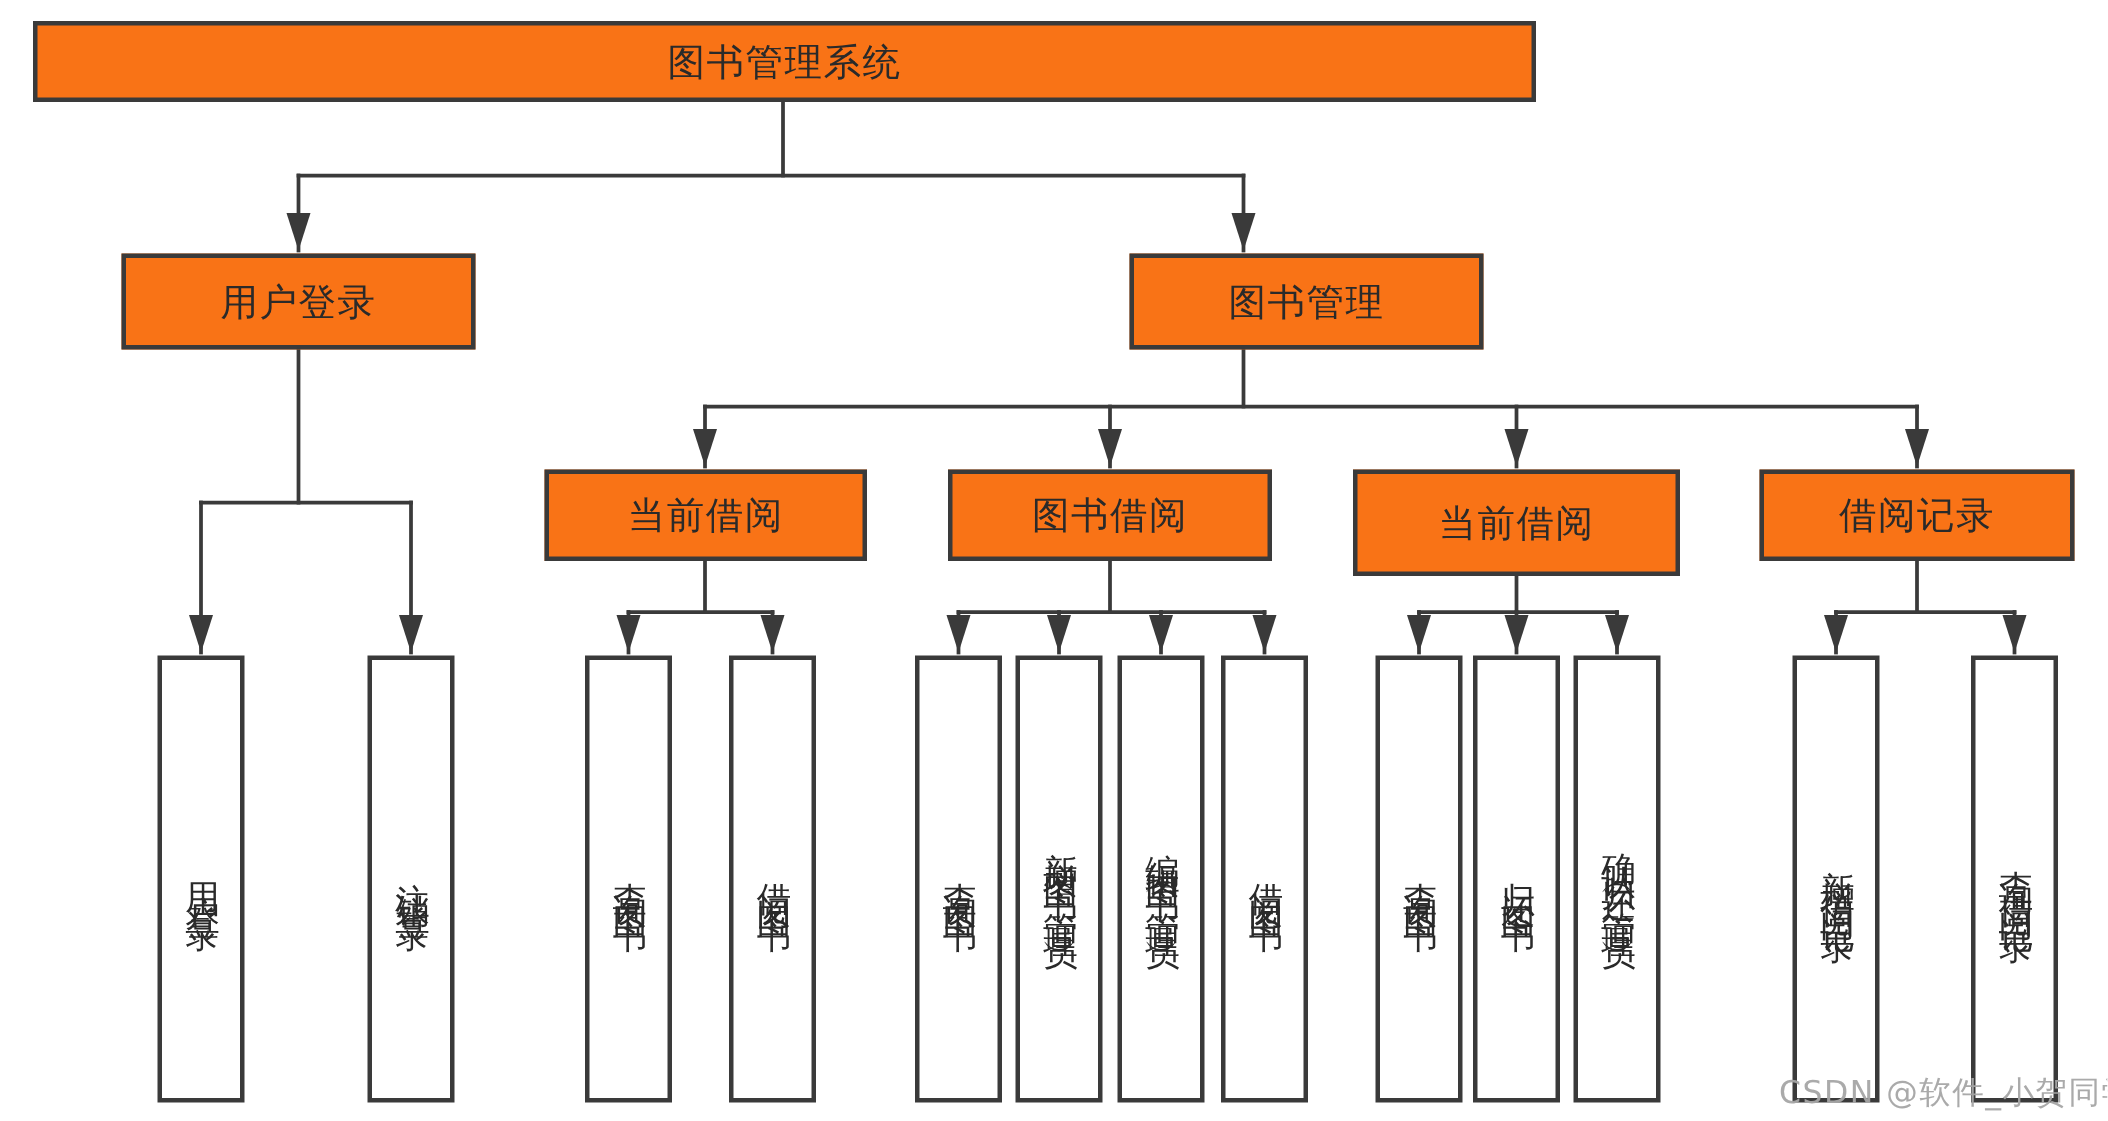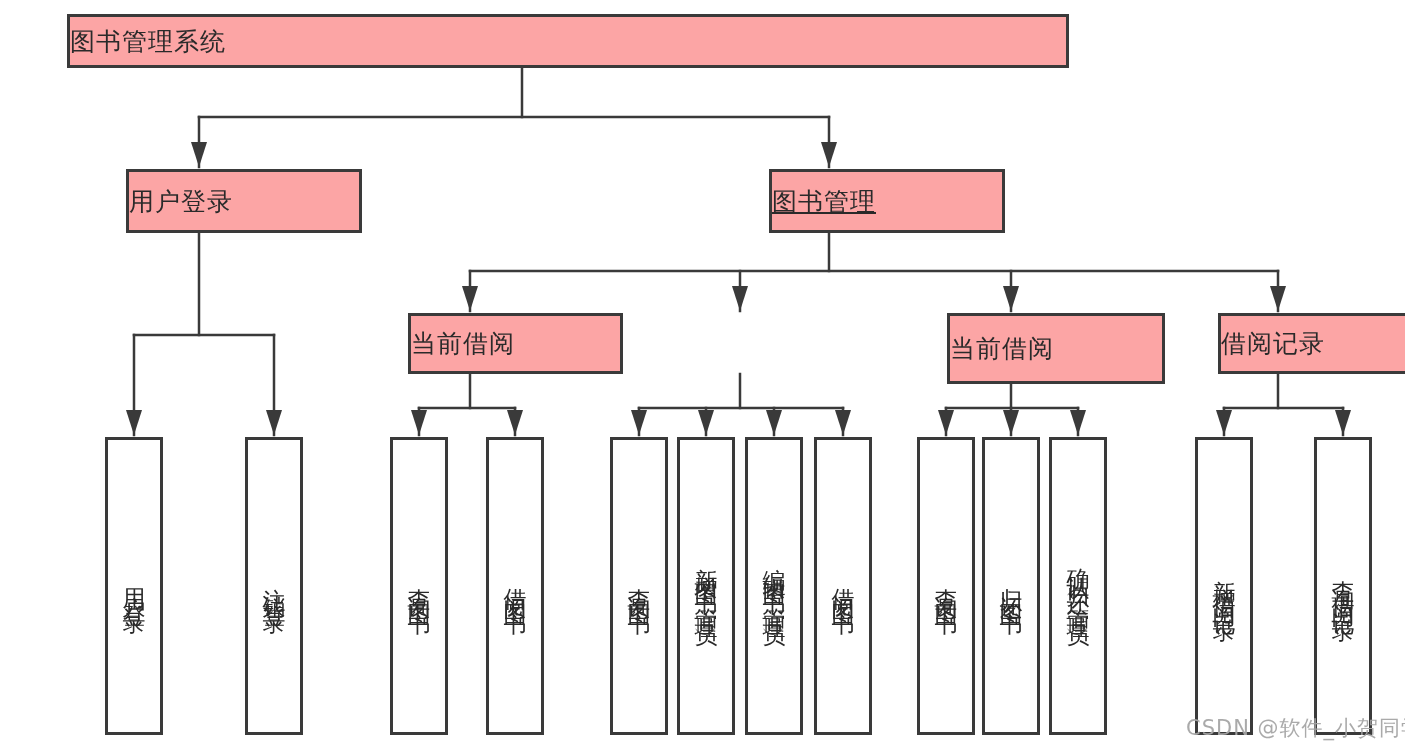--- a/index.html
+++ b/index.html
@@ -13,29 +13,29 @@
   }
   #connectors {
     position: absolute;
     left: 0; top: 0;
     width: 1405px; height: 747px;
     pointer-events: none;
   }
   .box {
     position: absolute;
     box-sizing: border-box;
-    background: #fca5a5;
+    background: #f97316;
     border: 3px solid #3a3a3a;
     display: flex;
     align-items: center;
+    justify-content: center;
     color: #2a2a2a;
     font-size: 25px;
     letter-spacing: 1px;
     white-space: nowrap;
-    margin-left: 45px;
   }
   .leaf {
     position: absolute;
     box-sizing: border-box;
     background: #ffffff;
     border: 3px solid #3a3a3a;
     width: 58px;
     top: 437px;
     height: 298px;
     display: flex;
@@ -117,26 +117,29 @@
     </g>
   </svg>
 
   <div class="box" style="left:22px; top:14px; width:1002px; height:54px;">
     <span>图书管理系统</span>
   </div>
 
   <div class="box" style="left:81px; top:169px; width:236px; height:64px;">
     <span>用户登录</span>
   </div>
-  <div class="box" style="left:724px; top:169px; width:236px; height:64px;text-decoration:underline;">
+  <div class="box" style="left:753px; top:169px; width:236px; height:64px;">
     <span>图书管理</span>
   </div>
 
   <div class="box" style="left:363px; top:313px; width:215px; height:61px;">
     <span>当前借阅</span>
+  </div>
+  <div class="box" style="left:632px; top:313px; width:216px; height:61px;">
+    <span>图书借阅</span>
   </div>
   <div class="box" style="left:902px; top:313px; width:218px; height:71px;">
     <span>当前借阅</span>
   </div>
   <div class="box" style="left:1173px; top:313px; width:210px; height:61px;">
     <span>借阅记录</span>
   </div>
 
   <div class="leaf" style="left:105px;">
     <span class="vtext">用户登录</span>

